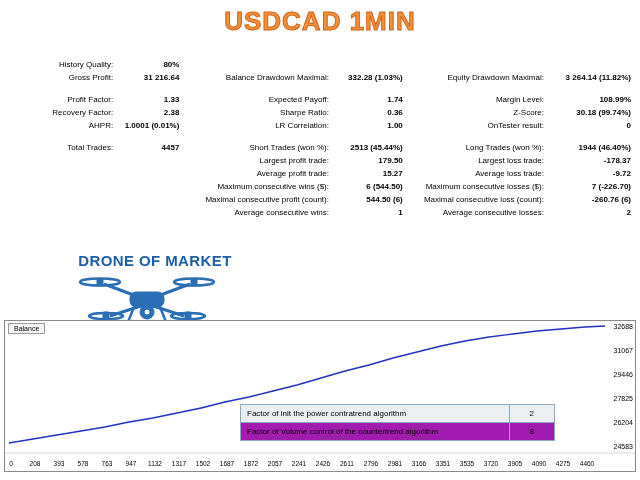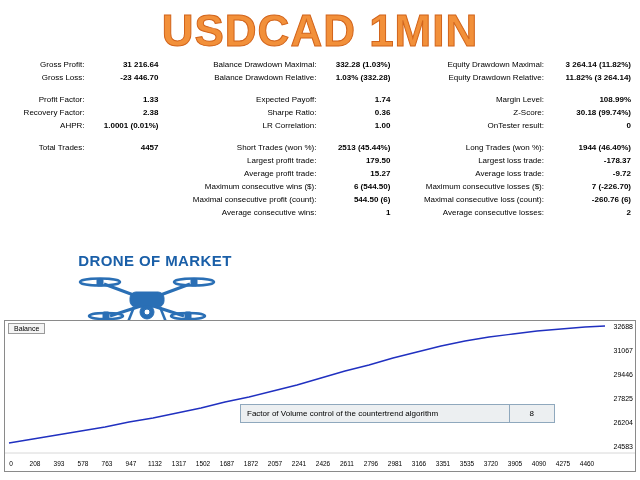--- a/index.html
+++ b/index.html
@@ -9,21 +9,21 @@
     font-family:"Liberation Sans", sans-serif;
     font-size:8px;
     color:#000000;
     overflow:hidden;
     position:relative;
   }
   
   .title{
     position:absolute;top:6px;left:0;width:640px;
     text-align:center;
-    font-size:44px;
+    font-size:26px;
     font-weight:bold;
     letter-spacing:1px;
     color:#f2903a;
     -webkit-text-stroke:1px #d2641b;
     text-shadow:0 0 1px #ffffff;
     font-family:"Liberation Sans", sans-serif;
   }
   
   .stats{
     position:absolute;
@@ -91,47 +91,47 @@
     position:absolute;left:240px;top:404px;width:315px;
     border-collapse:collapse;
     font-size:8px;
   }
   .paramtable td{
     border:1px solid #8fa8bd;
     padding:2px 6px;
     height:13px;
   }
   .paramtable tr:nth-child(1) td{background:#eceff1;}
-  .paramtable tr:nth-child(2) td{background:#0ea5e9;}
+  .paramtable tr:nth-child(2) td{background:#a21caf;}
   .pname{width:268px;color:#000;}
   .pval{text-align:center;width:34px;color:#000;}
 </style>
 </head>
 <body>
 
 <div class="title">USDCAD 1MIN</div>
 
 <div class="stats">
   <table class="grid">
     <tbody>
+        <tr>
+      <td class="lbl c1-lbl">History Quality:</td>
+      <td class="val c1-val">80%</td>
+      <td class="lbl c2-lbl"></td>
+      <td class="val c2-val"></td>
+      <td class="lbl c3-lbl"></td>
+      <td class="val c3-val"></td>
+    </tr>
     <tr>
       <td class="lbl">Gross Profit:</td>
       <td class="val">31 216.64</td>
       <td class="lbl">Balance Drawdown Maximal:</td>
       <td class="val">332.28 (1.03%)</td>
       <td class="lbl">Equity Drawdown Maximal:</td>
       <td class="val">3 264.14 (11.82%)</td>
-    </tr>
-    <tr>
-      <td class="lbl">Gross Loss:</td>
-      <td class="val">-23 446.70</td>
-      <td class="lbl">Balance Drawdown Relative:</td>
-      <td class="val">1.03% (332.28)</td>
-      <td class="lbl">Equity Drawdown Relative:</td>
-      <td class="val">11.82% (3 264.14)</td>
     </tr>
     <tr class="spacer">
           <td colspan="6"></td>
         </tr>
     <tr>
       <td class="lbl">Profit Factor:</td>
       <td class="val">1.33</td>
       <td class="lbl">Expected Payoff:</td>
       <td class="val">1.74</td>
       <td class="lbl">Margin Level:</td>
@@ -282,18 +282,22 @@
     <span style="left:486px;">3720</span>
     <span style="left:510px;">3905</span>
     <span style="left:534px;">4090</span>
     <span style="left:558px;">4275</span>
     <span style="left:582px;">4460</span>
   </div>
 </div>
 
 <table class="paramtable">
   <tbody>
+      <tr>
+    <td class="pname">Factor of init the power contratrend algorithm</td>
+    <td class="pval">2</td>
+  </tr>
   <tr>
     <td class="pname">Factor of Volume control of the countertrend algorithm</td>
     <td class="pval">8</td>
   </tr>
 </tbody>
   </table>
 
 </body></html>

